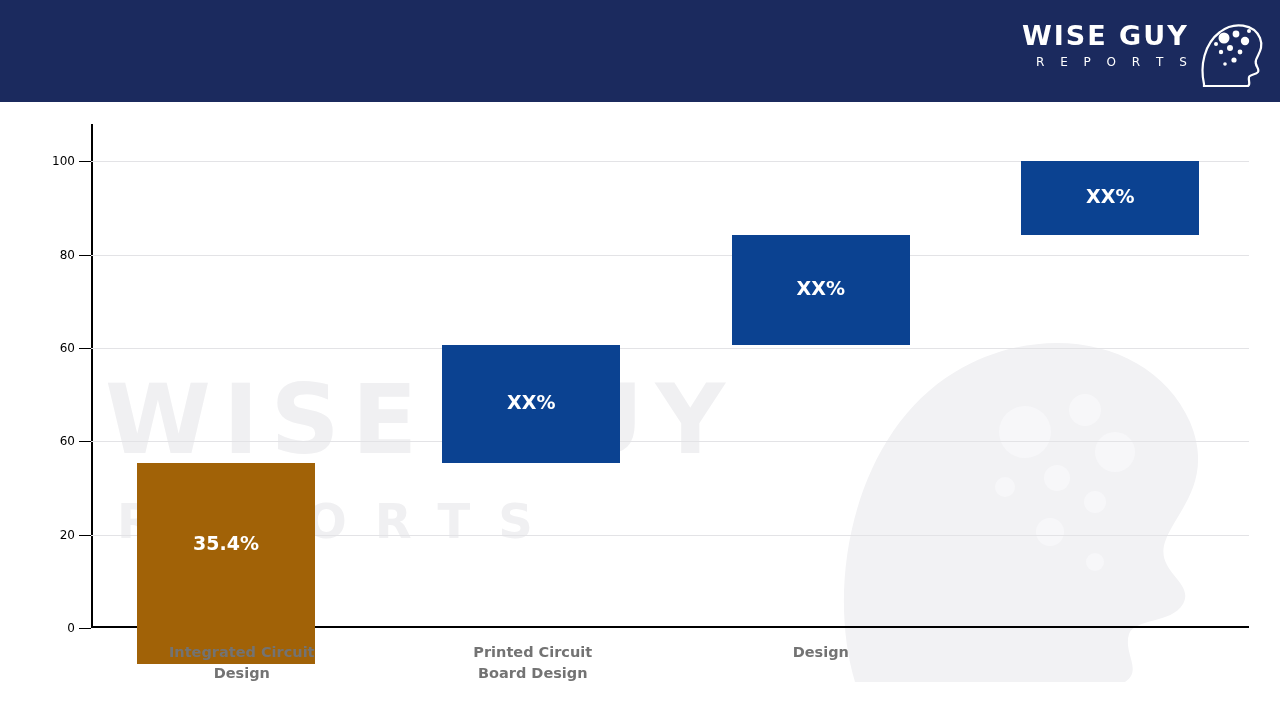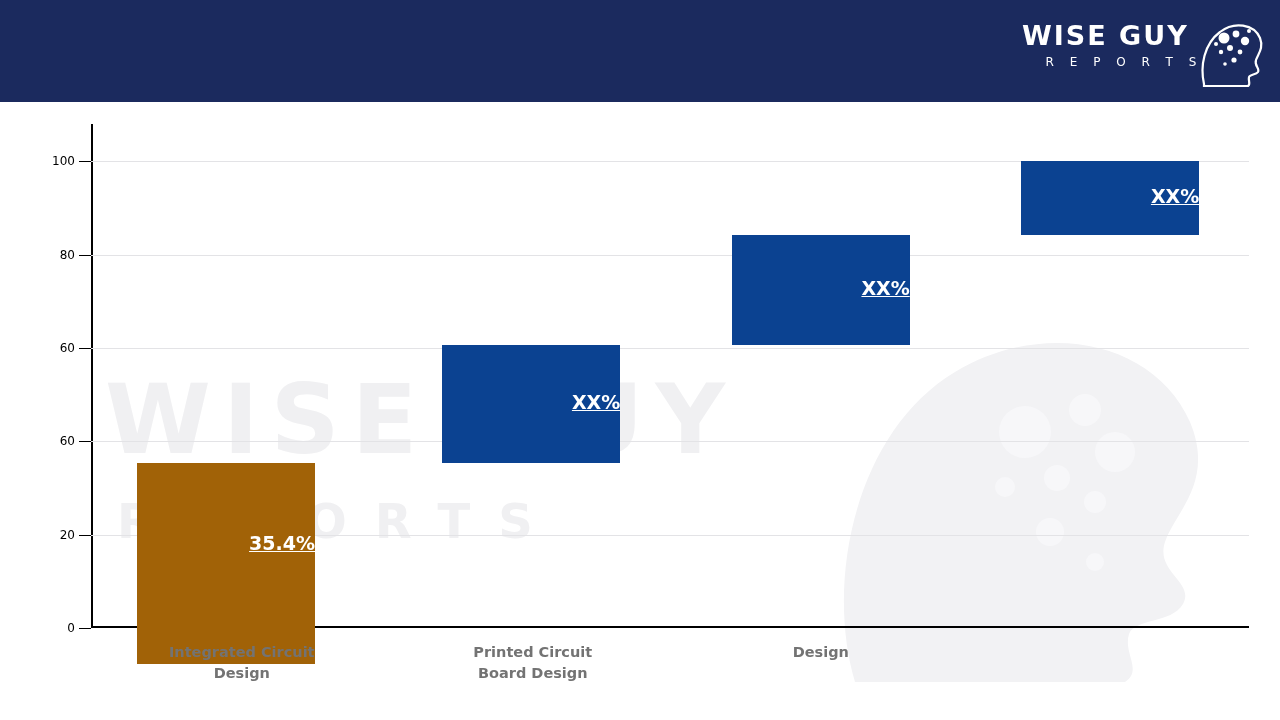--- a/index.html
+++ b/index.html
@@ -52,21 +52,20 @@
     font-size: 27px;
     font-weight: bold;
     letter-spacing: 2px;
     line-height: 1;
   }
   .logo-sub {
     position: absolute;
     left: 14px;
     top: 48px;
     width: 176px;
-    text-align: center;
     color: #ffffff;
     font-size: 12px;
     letter-spacing: 6px;
     line-height: 1;
   }
   .logo-head {
     position: absolute;
     right: 6px;
     top: 6px;
     width: 72px;
@@ -162,26 +161,25 @@
     font-size: 12px;
     white-space: nowrap;
   }
   .bar {
     position: absolute;
     background: #0b4291;
   }
   .bar-label {
     position: absolute;
     width: 100%;
-    text-align: right;
+    text-align: center;
     color: #ffffff;
     font-size: 19px;
     font-weight: bold;
     white-space: nowrap;
-    text-decoration: underline;
   }
   .cat-label {
     position: absolute;
     text-align: center;
     color: #737373;
     font-size: 14.5px;
     font-weight: bold;
     line-height: 1.45;
   }
 </style>

